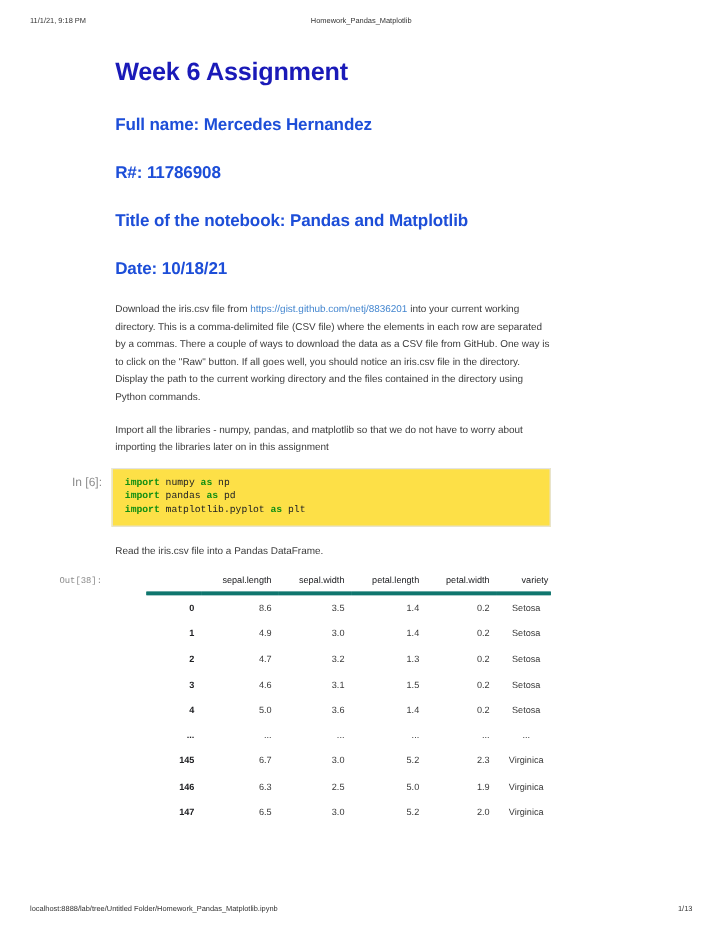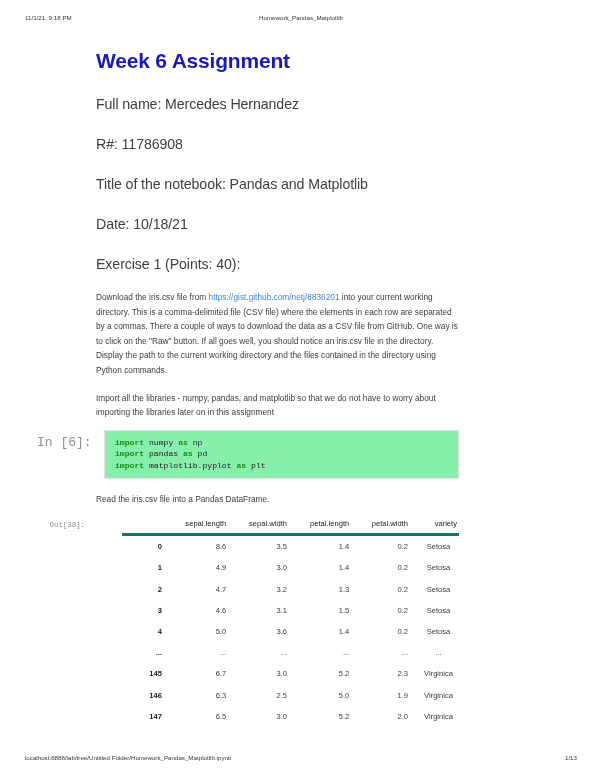--- a/index.html
+++ b/index.html
@@ -81,22 +81,22 @@
     line-height: 26px;
     font-weight: bold;
     color: #1a1ab8;
     margin: 12px 0 0 0;
     letter-spacing: -0.2px;
   }
 
   h2.nb-h2 {
     font-size: 14.2px;
     line-height: 19px;
-    font-weight: normal;
-    color: #404040;
+    font-weight: bold;
+    color: #1d4ed8;
     margin: 21px 0 0 0;
     letter-spacing: -0.1px;
   }
 
   p.nb-p {
     font-size: 8.3px;
     line-height: 14.6px;
     color: #3c3c3c;
     margin: 16px 0 0 0;
     text-align: left;
@@ -111,36 +111,36 @@
   
   .cell {
     position: relative;
     margin-top: 10px;
     display: flex;
     align-items: flex-start;
   }
   .prompt {
     width: 56px;
     flex: 0 0 56px;
+    text-align: right;
     padding-right: 8px;
-    font-family: Liberation Mono, monospace;
-    font-size: 13px;
+    font-family: Liberation Sans, sans-serif;
+    font-size: 10px;
     line-height: 12px;
     color: #8d8d8d;
     padding-top: 7px;
     white-space: nowrap;
     box-sizing: border-box;
   }
   .cell-body {
     flex: 1 1 auto;
     border: 1px solid #e4e4e4;
-    background: #86efac;
+    background: #fde047;
     padding: 6px 8px 6px 10px;
     box-sizing: border-box;
-    margin-left: 11px;
   }
   pre.code {
     margin: 0;
     font-family: "Liberation Mono", monospace;
     font-size: 8.1px;
     line-height: 11.6px;
     color: #202124;
     white-space: pre;
   }
   .kw { color: #138f13; font-weight: bold; }
@@ -218,21 +218,20 @@
 
 <div class="nb">
   <div class="nb-inner">
 
     <h1 class="nb-title">Week 6 Assignment</h1>
 
     <h2 class="nb-h2">Full name: Mercedes Hernandez</h2>
     <h2 class="nb-h2">R#: 11786908</h2>
     <h2 class="nb-h2">Title of the notebook: Pandas and Matplotlib</h2>
     <h2 class="nb-h2">Date: 10/18/21</h2>
-    <h2 class="nb-h2">Exercise 1 (Points: 40):</h2>
 
     <p class="nb-p"><span>Download the iris.csv file from </span><a class="nb-link" href="#">https://gist.github.com/netj/8836201</a><span> into your current working directory. This is a comma-delimited file (CSV file) where the elements in each row are separated by a commas. There a couple of ways to download the data as a CSV file from GitHub. One way is to click on the "Raw" button. If all goes well, you should notice an iris.csv file in the directory. Display the path to the current working directory and the files contained in the directory using Python commands.</span></p>
 
     <p class="nb-p tight">Import all the libraries - numpy, pandas, and matplotlib so that we do not have to worry about importing the libraries later on in this assignment</p>
   </div>
 
   <div class="cell" style="margin-left:37px;margin-right:37px;">
     <div class="prompt">In [6]:</div>
     <div class="cell-body">
       <pre class="code"><span class="kw">import</span><span> numpy </span><span class="kw">as</span><span> np</span>

